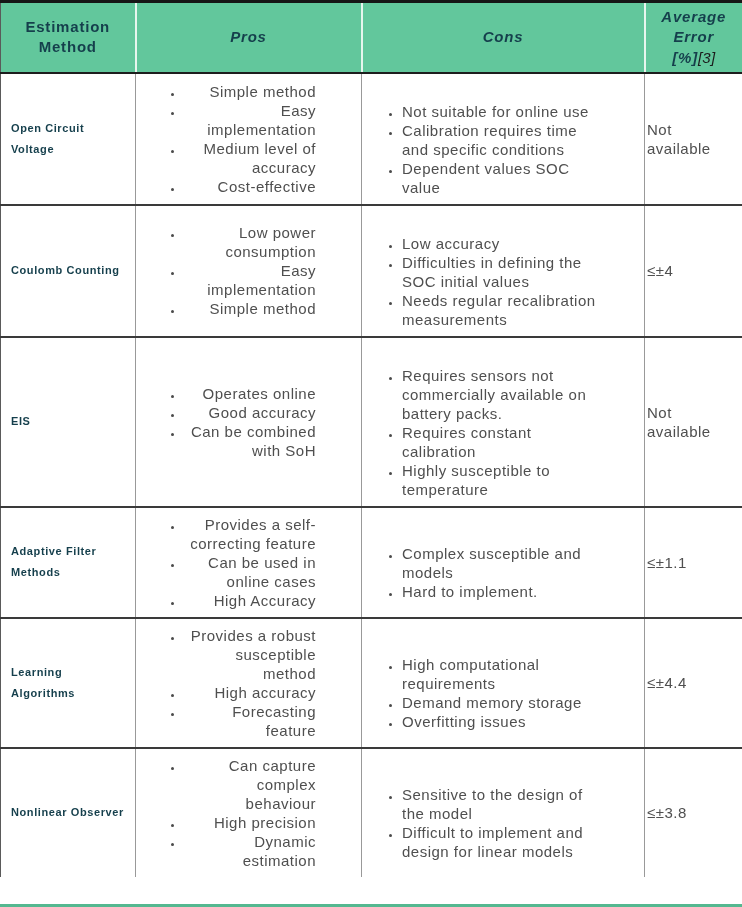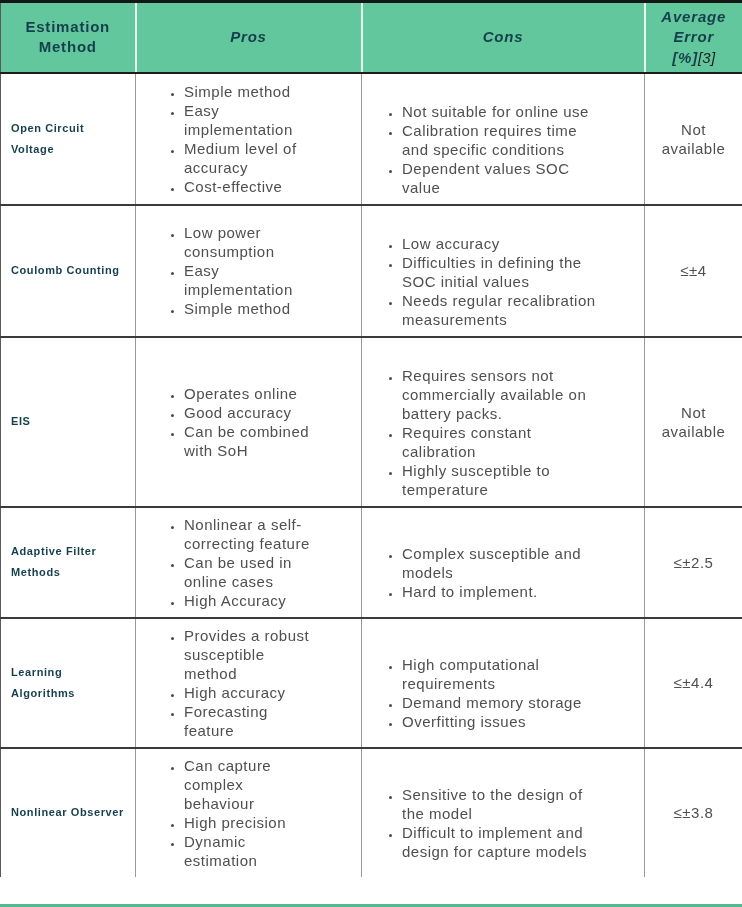--- a/index.html
+++ b/index.html
@@ -43,24 +43,24 @@
   }
   tbody td + td{border-left:1px solid #999999;}
 
   td.method{
     color:#153f4c;font-weight:700;font-size:11px;letter-spacing:0.6px;
     line-height:21px;padding-left:10px;padding-right:6px;
   }
   td.pros ul, td.cons ul{
     margin:0;list-style:disc;padding-left:16px;
   }
-  td.pros ul{margin-left:32px;width:132px;}
+  td.pros ul{margin-left:32px;width:132px;text-align:right;}
   td.cons ul{margin-left:24px;width:194px;margin-top:21px;}
   li::marker{color:#4a4a4a;font-size:0.75em;}
-  td.error{text-align:center;padding-left:2px;padding-right:2px;}
+  td.error{text-align:left;padding-left:2px;padding-right:2px;}
 
   .bottom-bar{
     position:absolute;left:0;bottom:0;width:742px;height:3px;
     background:#54b890;
   }
 </style>
 </head>
 <body>
 
 <div class="canvas">
@@ -139,32 +139,32 @@
             </ul>
     </td>
     <td class="error">Not available</td>
   </tr>
 
 
   <tr>
     <td class="method">Adaptive Filter Methods</td>
     <td class="pros">
       <ul>
-              <li>Nonlinear a self-correcting feature</li>
+              <li>Provides a self-correcting feature</li>
               <li>Can be used in online cases</li>
               <li>High Accuracy</li>
             </ul>
     </td>
     <td class="cons">
       <ul>
               <li>Complex susceptible and models</li>
               <li>Hard to implement.</li>
             </ul>
     </td>
-    <td class="error">≤±2.5</td>
+    <td class="error">≤±1.1</td>
   </tr>
 
   <tr>
     <td class="method">Learning Algorithms</td>
     <td class="pros">
       <ul>
               <li>Provides a robust susceptible method</li>
               <li>High accuracy</li>
               <li>Forecasting feature</li>
             </ul>
@@ -184,21 +184,21 @@
     <td class="pros">
       <ul>
               <li>Can capture complex behaviour</li>
               <li>High precision</li>
               <li>Dynamic estimation</li>
             </ul>
     </td>
     <td class="cons">
       <ul>
               <li>Sensitive to the design of the model</li>
-              <li>Difficult to implement and design for capture models</li>
+              <li>Difficult to implement and design for linear models</li>
             </ul>
     </td>
     <td class="error">≤±3.8</td>
   </tr>
 </tbody>
   </table>
   <div class="bottom-bar"></div>
 </div>
 
 </body></html>

